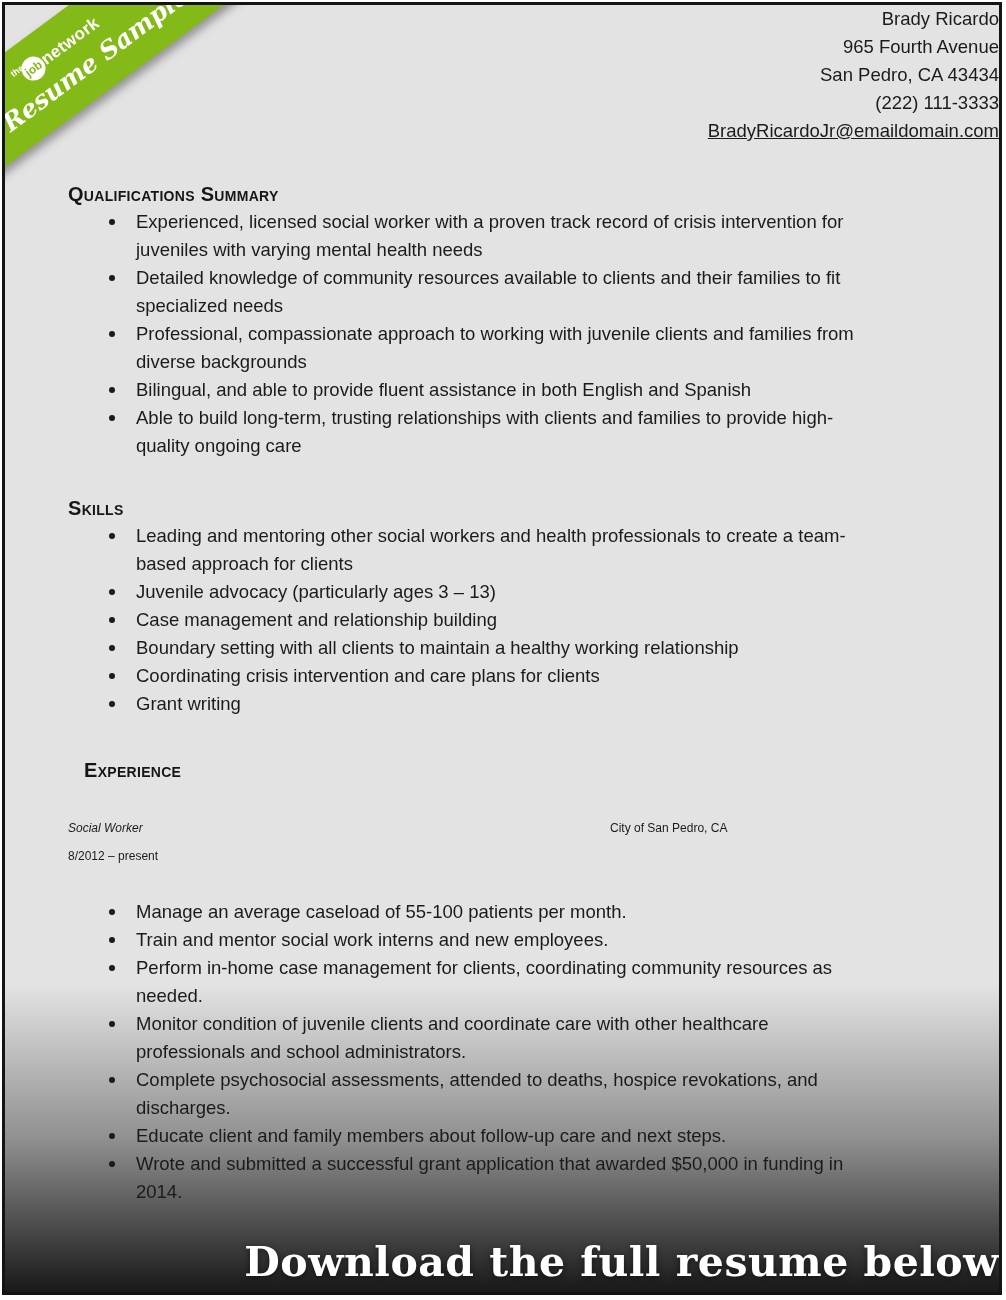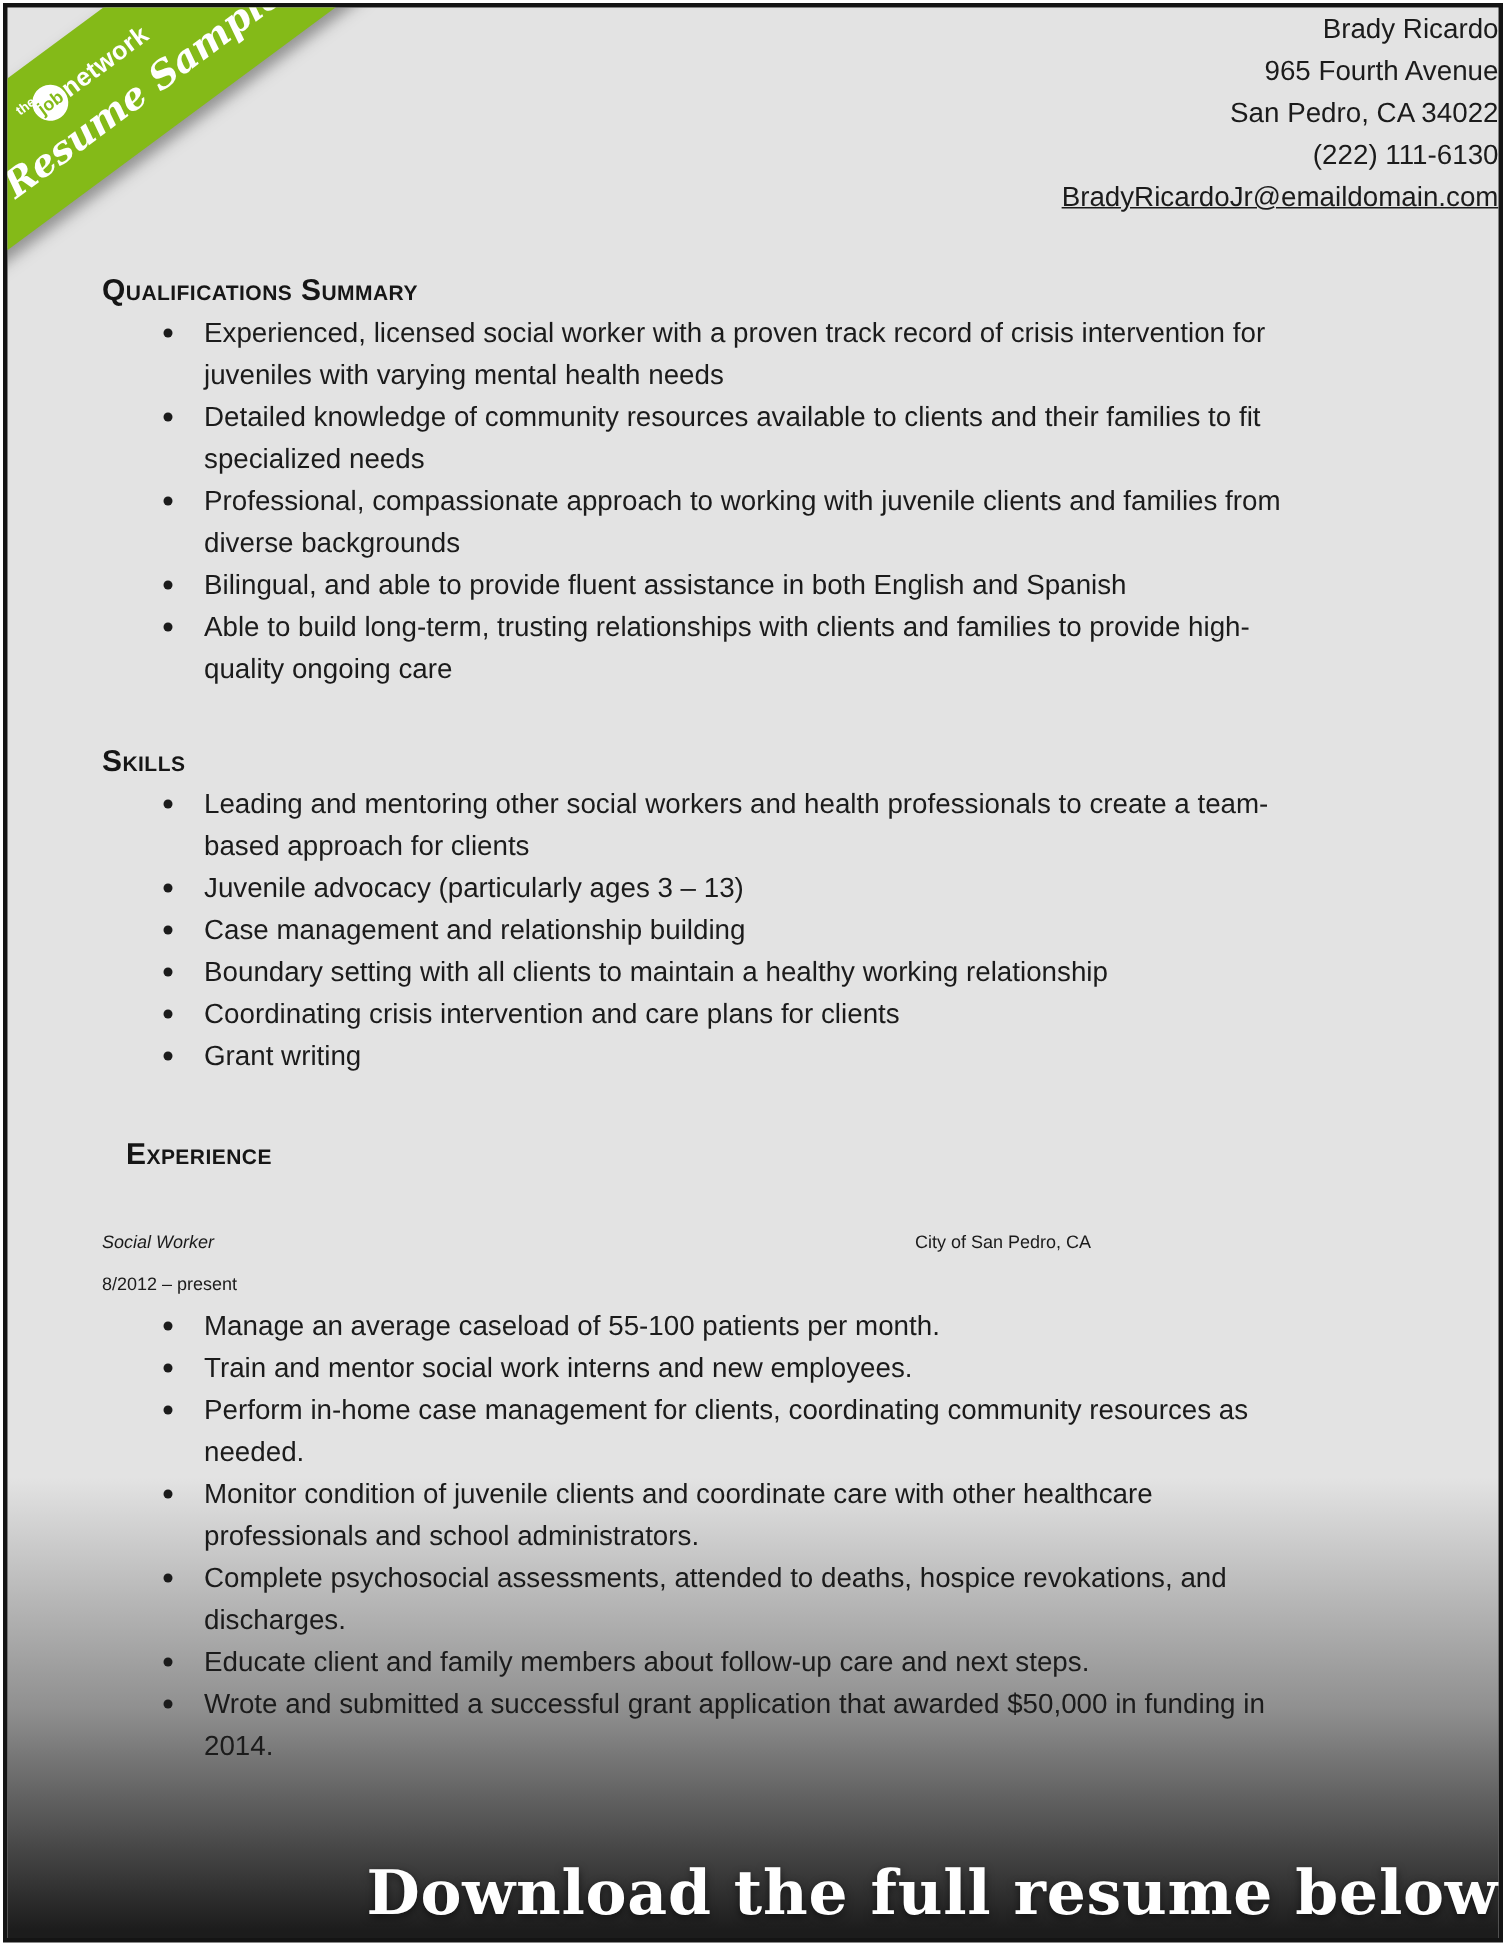--- a/index.html
+++ b/index.html
@@ -51,21 +51,21 @@
   .sec-exp .section-title { margin-top:38px;margin-left:16px; }
   ul.bullets { list-style:none; margin:0; padding:0; font-size:18.5px; line-height:28px; }
   ul.bullets li { position:relative; padding-left:68px; white-space:pre-line; }
   ul.bullets li::before {
     content:""; position:absolute; left:41px; top:11px;
     width:6px; height:6px; border-radius:50%; background:#1b1b1b;
   }
   .job-head { position:relative; margin-top:30px; font-size:12px; line-height:28px; }
   .job-role { font-style:italic; }
   .job-loc { position:absolute; left:542px; top:0; }
-  .sec-exp ul.bullets { }
+  .sec-exp ul.bullets { margin-top:28px; }
   
   .download {
     position:absolute; left:0; right:0; top:1233px; text-align:right;
     font-family:"DejaVu Serif", serif; font-weight:bold; font-size:41px;
     color:#ffffff; text-shadow:0 2px 6px rgba(0,0,0,0.55);
     letter-spacing:0.5px; z-index:6;
   }
 </style>
 </head>
 <body>
@@ -79,22 +79,22 @@
         <span>job</span>
       </span>
       <span class="logo-network">network</span>
     </div>
     <div class="ribbon-label">Resume Sample</div>
   </div>
 
   <div class="header">
     <div>Brady Ricardo</div>
     <div>965 Fourth Avenue</div>
-    <div>San Pedro, CA 34022</div>
-    <div>(222) 111-6130</div>
+    <div>San Pedro, CA 43434</div>
+    <div>(222) 111-3333</div>
     <div><a href="#">BradyRicardoJr@emaildomain.com</a></div>
   </div>
 
   <div class="section sec-qual">
     <h2 class="section-title">Qualifications Summary</h2>
     <ul class="bullets">
       <li>Experienced, licensed social worker with a proven track record of crisis intervention for
 juveniles with varying mental health needs</li>
       <li>Detailed knowledge of community resources available to clients and their families to fit
 specialized needs</li>

